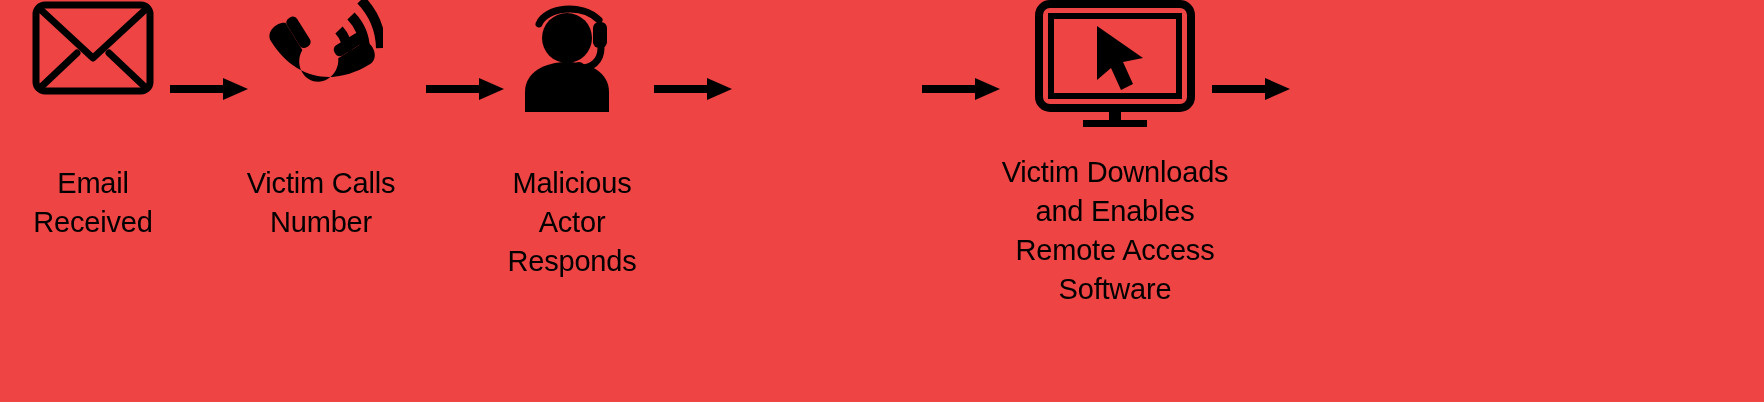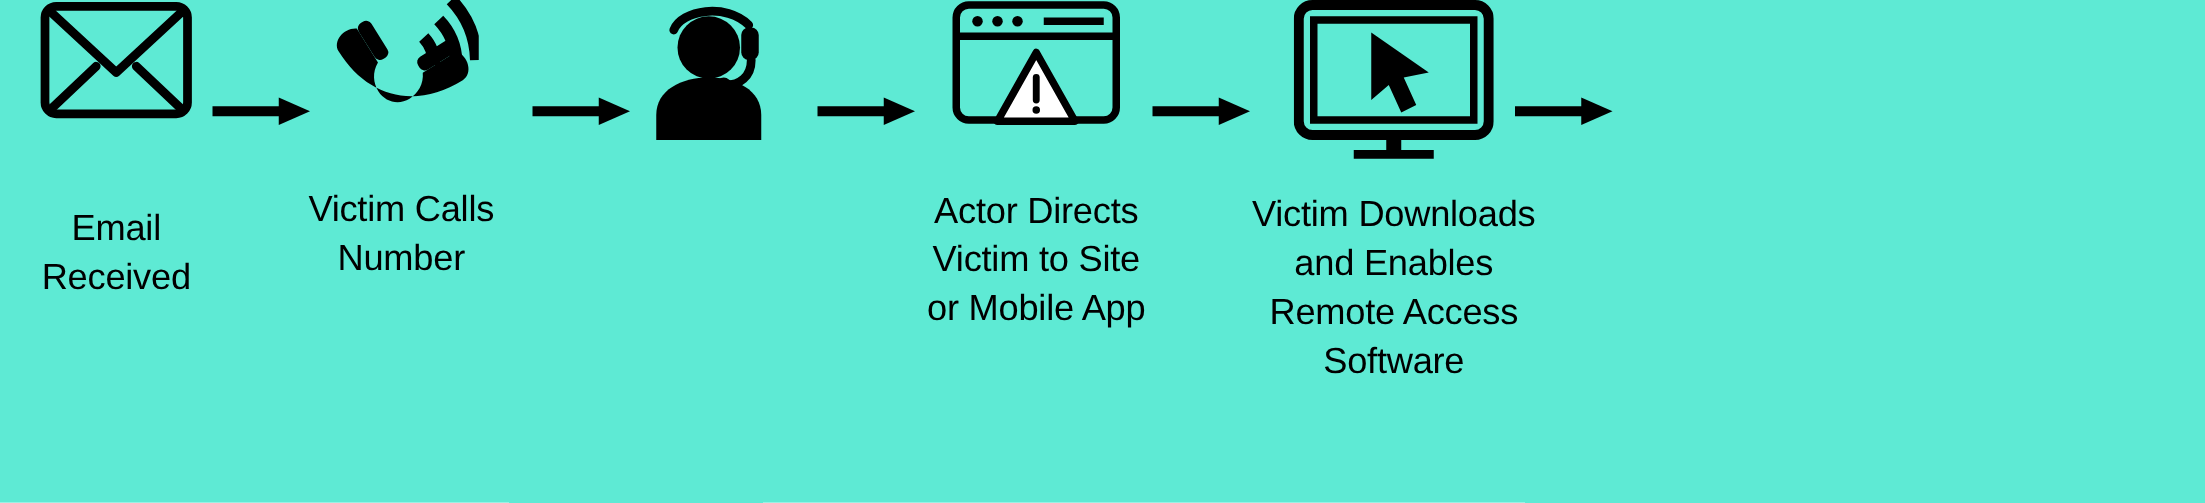--- a/index.html
+++ b/index.html
@@ -12,21 +12,21 @@
     width: 1764px;
     height: 402px;
     font-family: "Liberation Sans", sans-serif;
     color: #000000;
     overflow: hidden;
   }
   #flow-diagram {
     position: relative;
     width: 1764px;
     height: 402px;
-    background: #5eead4;
+    background: #ef4444;
   }
 
   
   .step {
     position: absolute;
     top: 0;
     display: flex;
     flex-direction: column;
     align-items: center;
   }
@@ -50,21 +50,21 @@
   
   .arrow {
     position: absolute;
     top: 74px;
   }
 
   
   .step-1 { left: 0px;    width: 186px; }
   .step-1 .step-label { margin-top: 24px; }
   .step-2 { left: 205px;  width: 232px; }
-  .step-2 .step-label { margin-top: 9px; }
+  .step-2 .step-label { margin-top: 24px; }
   .step-3 { left: 447px;  width: 250px; }
   .step-3 .step-label { margin-top: 24px; }
   .step-4 { left: 700px;  width: 258px; }
   .step-4 .step-label { margin-top: 10px; }
   .step-5 { left: 965px;  width: 300px; }
   .step-5 .step-label { margin-top: 13px; }
   .step-6 { left: 1275px; width: 310px; }
   .step-6 .step-label { margin-top: 28px; }
 
   .arrow-1 { left: 168px; }
@@ -142,53 +142,32 @@
 
         <path d="M22 24 C28 8, 64 2, 82 20" fill="none" stroke="#000" stroke-width="7" stroke-linecap="round"></path>
 
         <rect x="76" y="22" width="14" height="26" rx="6" fill="#000"></rect>
 
         <path d="M84 48 C84 62, 74 68, 64 68" fill="none" stroke="#000" stroke-width="7" stroke-linecap="round"></path>
 
         <circle cx="62" cy="68" r="6" fill="#000"></circle>
       </svg>
     </div>
+    <div class="step-label">Malicious
+Actor
+Responds</div>
   </div>
 
   <div class="arrow arrow-3">
     <svg width="82" height="30" viewBox="0 0 82 30">
       <line x1="2" y1="15" x2="62" y2="15" stroke="#000" stroke-width="8"></line>
       <polygon points="55,4 80,15 55,26" fill="#000"></polygon>
     </svg>
   </div>
 
-  <div class="step step-4">
-    <div class="step-icon">
-      <svg width="136" height="100" viewBox="0 0 136 100">
-
-        <rect x="4" y="4" width="128" height="92" rx="10" ry="10" fill="none" stroke="#000" stroke-width="6"></rect>
-
-        <line x1="5" y1="29" x2="131" y2="29" stroke="#000" stroke-width="6"></line>
-
-        <circle cx="21" cy="17" r="4.2" fill="#000"></circle>
-        <circle cx="37" cy="17" r="4.2" fill="#000"></circle>
-        <circle cx="53" cy="17" r="4.2" fill="#000"></circle>
-
-        <line x1="74" y1="17" x2="122" y2="17" stroke="#000" stroke-width="6" stroke-linecap="butt"></line>
-
-        <polygon points="68,42 99,97 37,97" fill="#fff" stroke="#000" stroke-width="6" stroke-linejoin="round"></polygon>
-
-        <line x1="68" y1="62" x2="68" y2="80" stroke="#000" stroke-width="5.5" stroke-linecap="round"></line>
-        <circle cx="68" cy="88" r="3" fill="#000"></circle>
-      </svg>
-    </div>
-    <div class="step-label">Actor Directs
-Victim to Site
-or Mobile App</div>
-  </div>
 
   <div class="arrow arrow-4">
     <svg width="82" height="30" viewBox="0 0 82 30">
       <line x1="2" y1="15" x2="62" y2="15" stroke="#000" stroke-width="8"></line>
       <polygon points="55,4 80,15 55,26" fill="#000"></polygon>
     </svg>
   </div>
 
   <div class="step step-5">
     <div class="step-icon">

